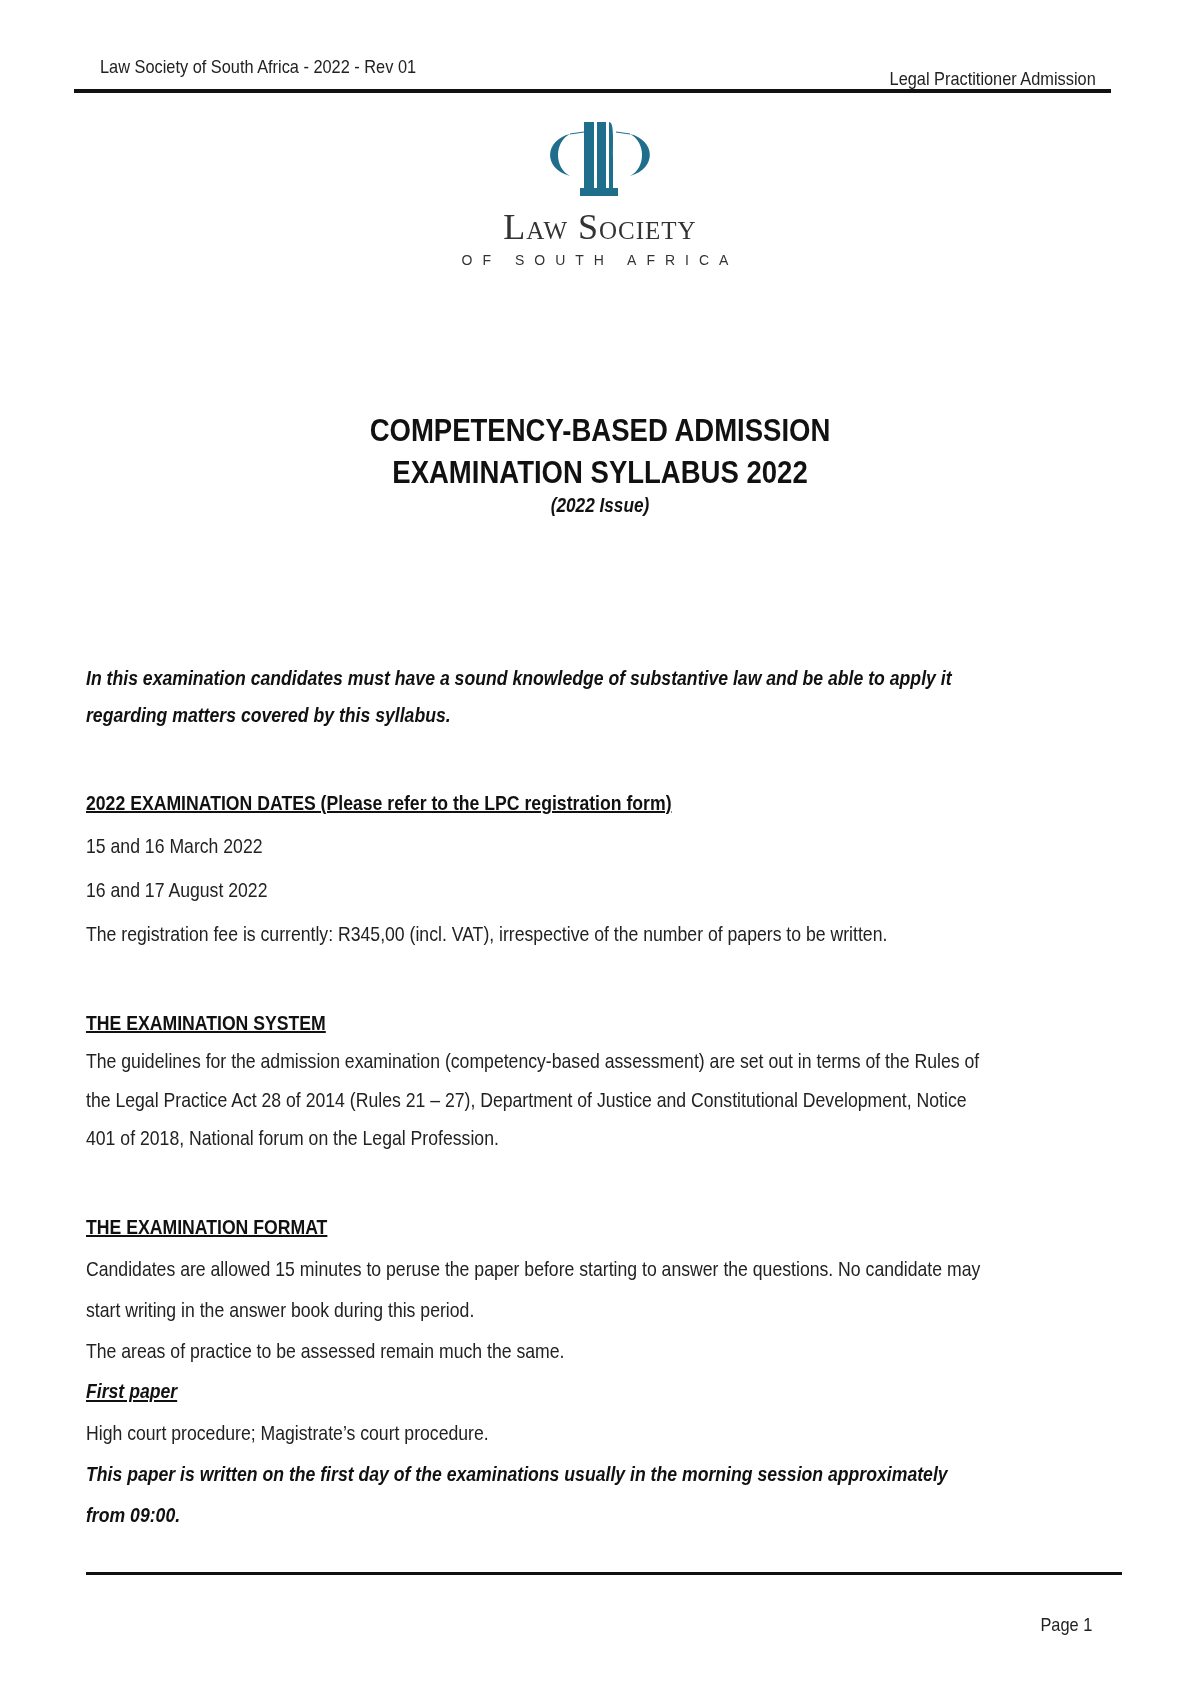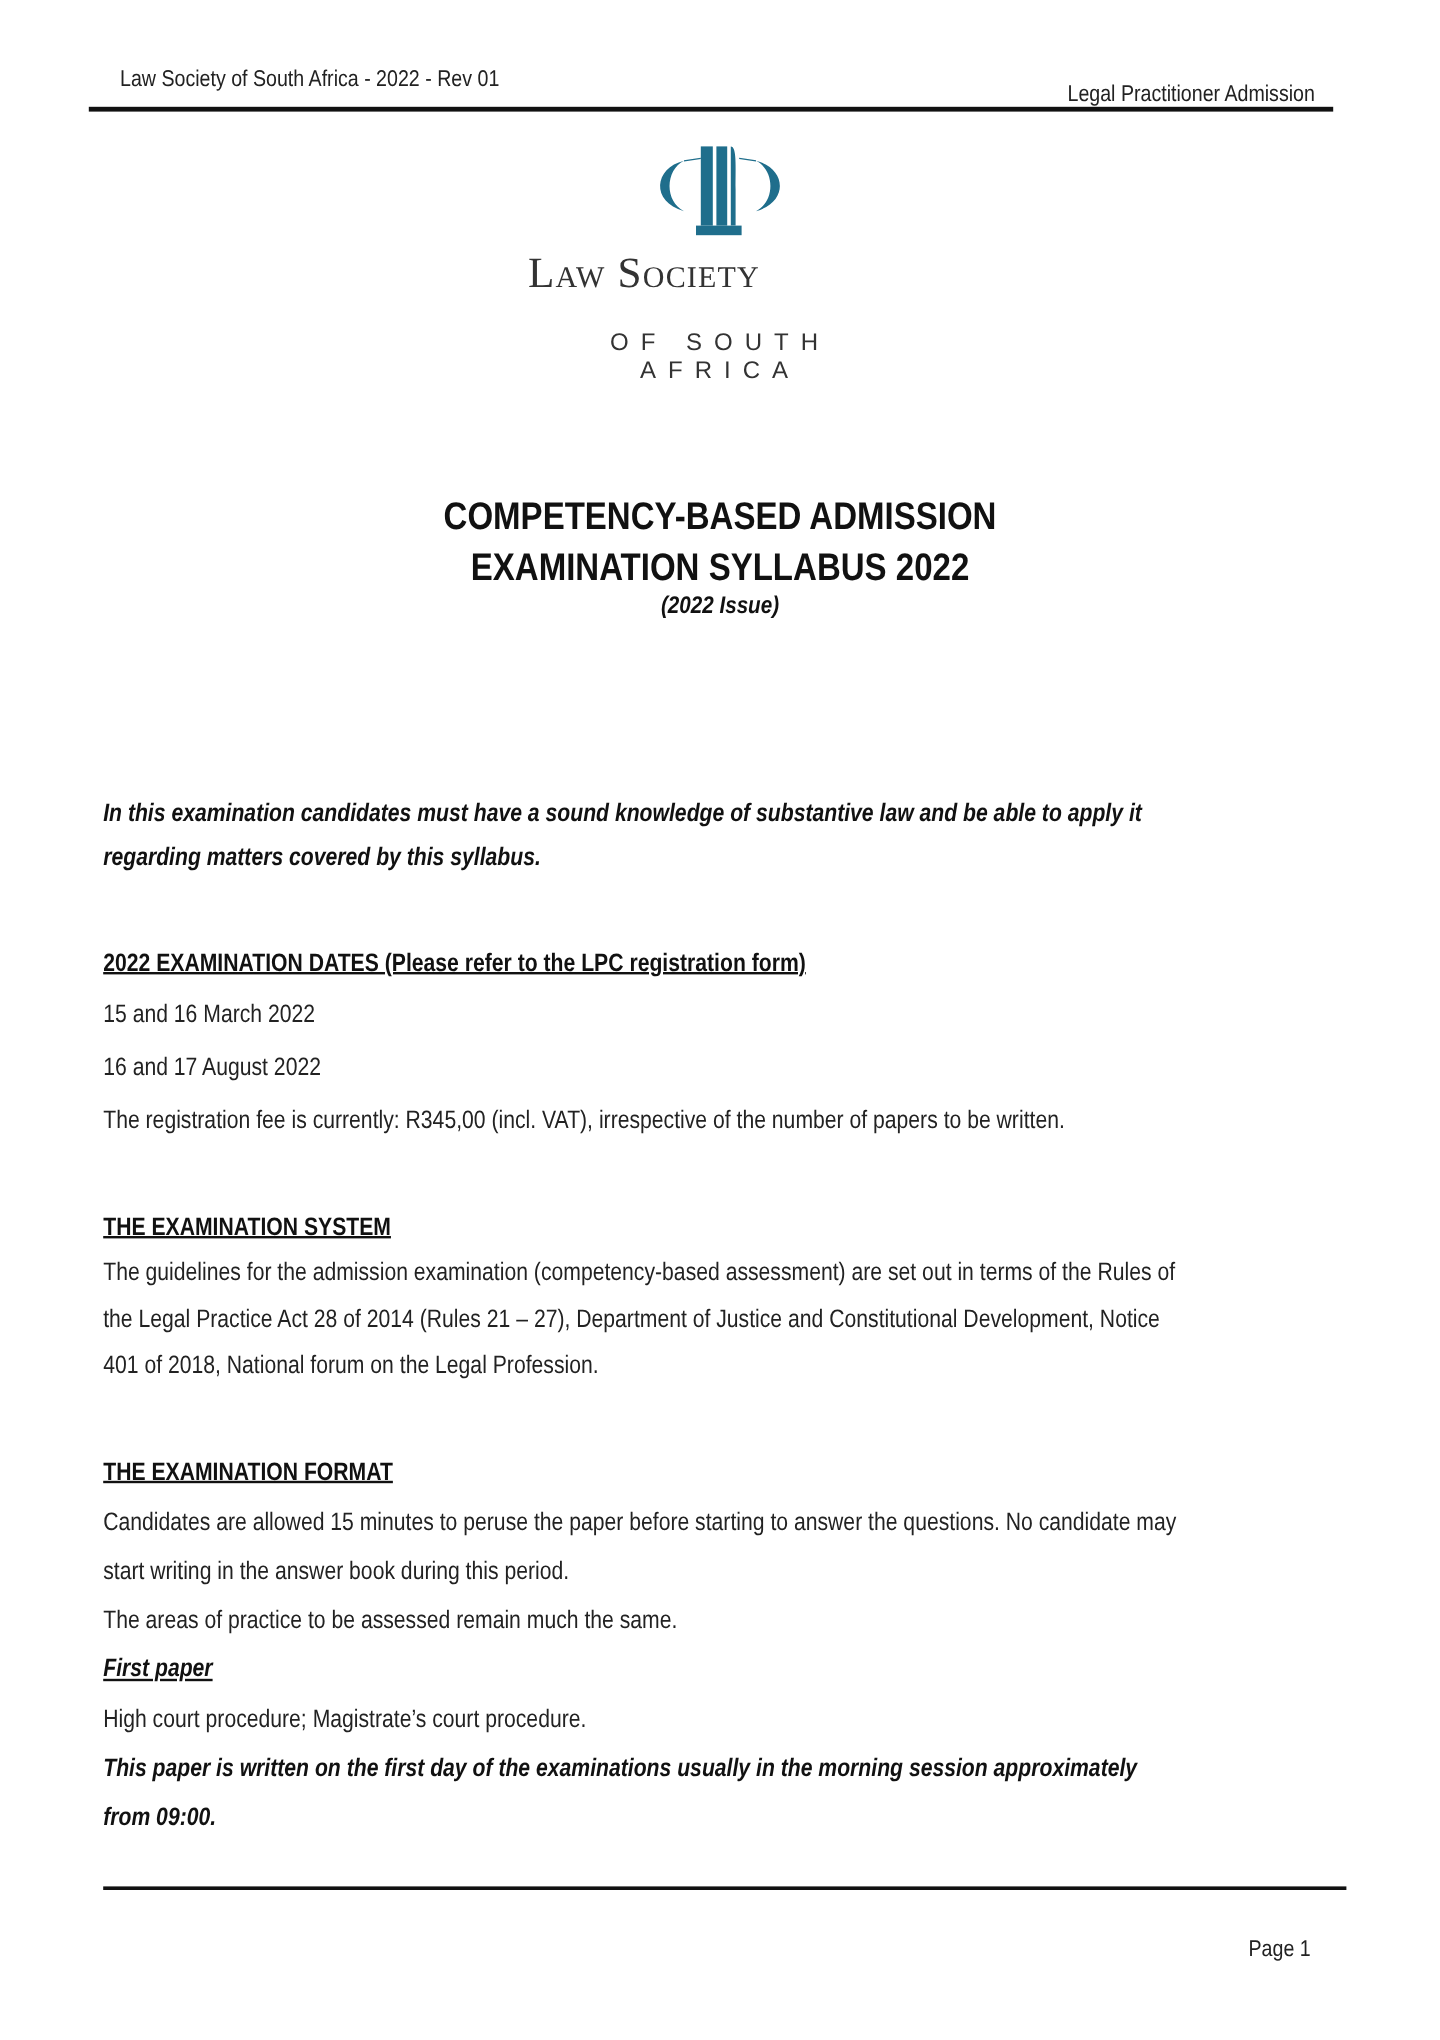--- a/index.html
+++ b/index.html
@@ -15,27 +15,27 @@
     .hdr-right {
       position: absolute; right: 104px; top: 68px;
       font-size: 19px; color: #222; transform: scaleX(0.86); transform-origin: right top;
       white-space: nowrap;
     }
     .hdr-rule { position: absolute; left: 74px; top: 89px; width: 1037px; height: 4px; background: #111; }
 
     .logo { position: absolute; left: 440px; top: 118px; width: 320px; height: 160px; }
     .logo svg { position: absolute; left: 100px; top: 0; }
     .logo-name {
-      position: absolute; left: 0; top: 88px; width: 320px; 
+      position: absolute; left: 0; top: 88px; width: 320px; text-align: center;
       font-family: "Liberation Serif", serif; font-size: 36px; color: #333; letter-spacing: 1px;
       font-variant: small-caps;
     }
     .logo-sub {
       position: absolute; left: 0; top: 134px; width: 320px; text-align: center;
-      font-family: "Liberation Sans", sans-serif; font-size: 20px; color: #333; letter-spacing: 10px; margin-top: 23px;
+      font-family: "Liberation Sans", sans-serif; font-size: 14px; color: #333; letter-spacing: 10px;
     }
 
     .title {
       position: absolute; left: 0; width: 1200px; text-align: center;
       font-weight: bold; font-size: 32px; color: #111;
       transform: scaleX(0.86); transform-origin: center top; white-space: nowrap;
     }
     .t1 { top: 412px; }
     .t2 { top: 454px; }
     .subtitle {

